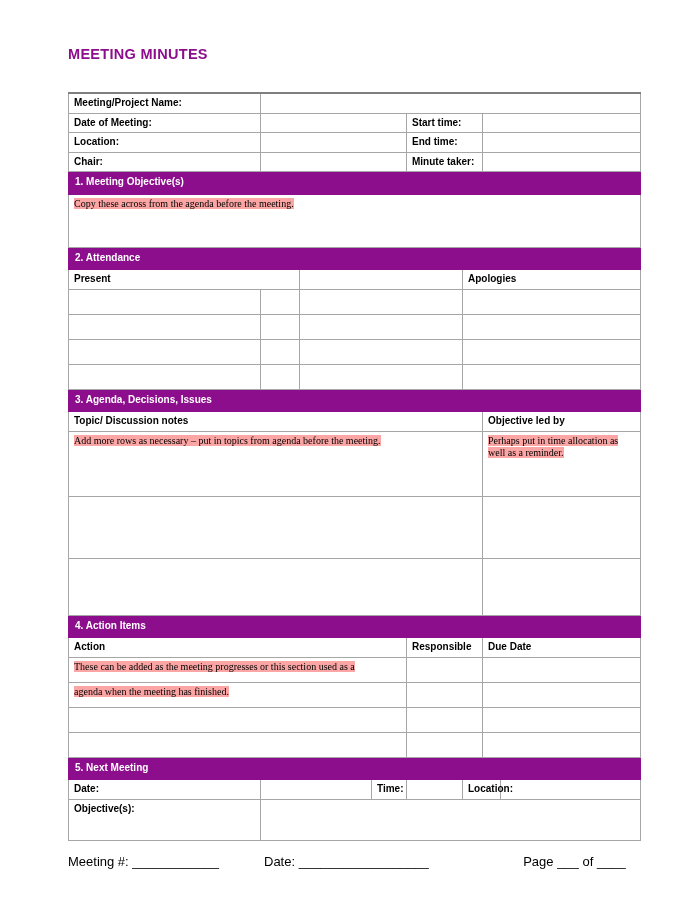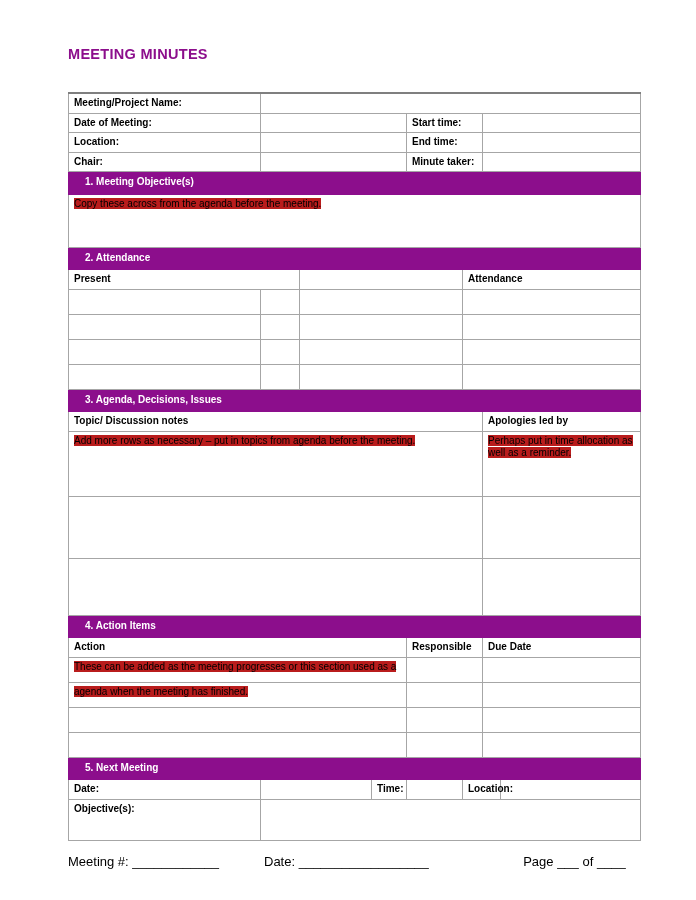--- a/index.html
+++ b/index.html
@@ -55,29 +55,30 @@
   }
   .hdr {
     background: #e0e0e0;
     font-weight: bold;
   }
   .band td {
     background: #8C0E8C;
     color: #ffffff;
     font-weight: bold;
     font-size: 10px;
-    padding: 4px 6px 5px 16px;
+    padding: 4px 6px 5px 6px;
     border-top: 1px solid #8C0E8C;
     border-bottom: 1px solid #8C0E8C;
     border-left: 1px solid #8C0E8C;
     border-right: 1px solid #8C0E8C;
   }
   .hl {
-    background: #b91c1c;
+    background: #fca5a5;
     color: #000000;
+    font-family: Liberation Serif, serif;
   }
   .edge-l { border-left: 2px solid #7f7f7f; }
   .edge-r { border-right: 2px solid #7f7f7f; }
   .edge-b { border-bottom: 2px solid #7f7f7f; }
   .footer {
     position: absolute;
     left: 68px;
     top: 846px;
     width: 572px;
     font-size: 13px;
@@ -145,21 +146,21 @@
         <span class="hl">Copy these across from the agenda before the meeting.</span>
       </td>
     </tr>
 
     <tr class="band">
       <td colspan="12">2. Attendance</td>
     </tr>
     <tr>
       <td class="hdr edge-l" colspan="4">Present</td>
       <td class="hdr" colspan="4"></td>
-      <td class="hdr edge-r" colspan="4">Attendance</td>
+      <td class="hdr edge-r" colspan="4">Apologies</td>
     </tr>
     <tr>
       <td class="edge-l cell-tall" colspan="2"></td>
       <td class="cell-tall" colspan="2"></td>
       <td class="cell-tall" colspan="4"></td>
       <td class="edge-r cell-tall" colspan="4"></td>
     </tr>
     <tr>
       <td class="edge-l cell-tall" colspan="2"></td>
       <td class="cell-tall" colspan="2"></td>
@@ -177,21 +178,21 @@
       <td class="cell-tall" colspan="2"></td>
       <td class="cell-tall" colspan="4"></td>
       <td class="edge-r cell-tall" colspan="4"></td>
     </tr>
 
     <tr class="band">
       <td colspan="12">3. Agenda, Decisions, Issues</td>
     </tr>
     <tr>
       <td class="hdr edge-l" colspan="9">Topic/ Discussion notes</td>
-      <td class="hdr edge-r" colspan="3">Apologies led by</td>
+      <td class="hdr edge-r" colspan="3">Objective led by</td>
     </tr>
     <tr>
       <td class="edge-l" colspan="9" style="height:58px">
         <span class="hl">Add more rows as necessary – put in topics from agenda before the meeting.</span>
       </td>
       <td class="edge-r" colspan="3">
         <span class="hl">Perhaps put in time allocation as well as a reminder.</span>
       </td>
     </tr>
     <tr>

